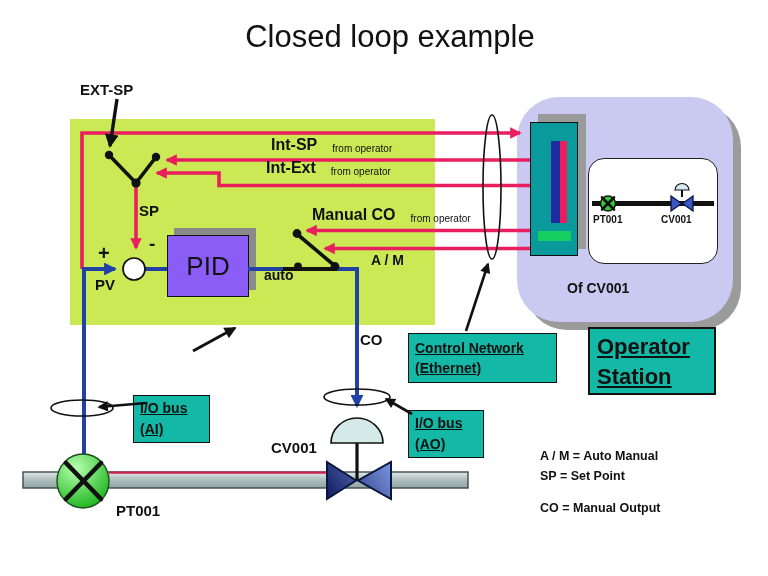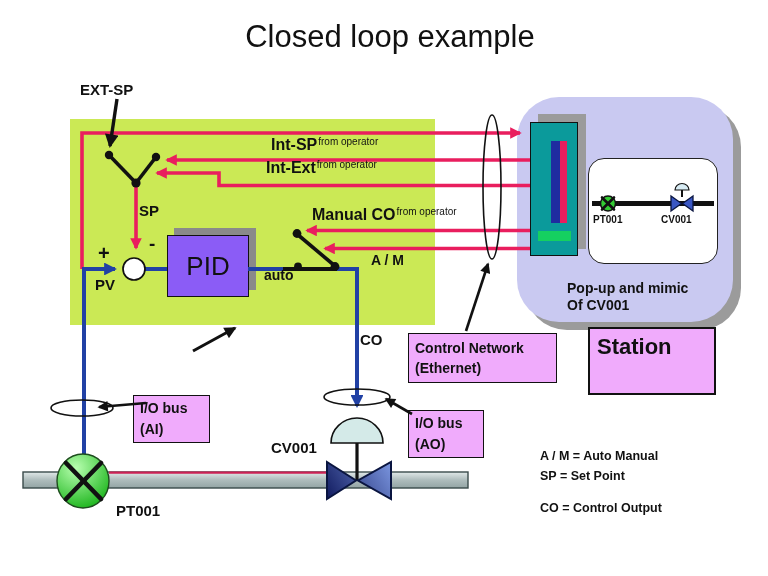--- a/index.html
+++ b/index.html
@@ -1,22 +1,22 @@
 <!DOCTYPE html>
 <html><head>
 <meta charset="utf-8">
 <style>
   html,body{margin:0;padding:0;background:#fff;}
   .stage{position:relative;width:768px;height:576px;background:#fff;overflow:hidden;
          font-family:"Liberation Sans",sans-serif;color:#111;}
   .abs{position:absolute;}
   .lbl{position:absolute;font-weight:bold;white-space:nowrap;line-height:1.1;}
   .sub{font-size:10px;font-weight:normal;}
-  .sigline{display:flex;align-items:flex-start;gap:1px;}
-  .whitebox{position:absolute;background:#f0abfc;border:1.6px solid #111;font-weight:bold;white-space:nowrap;}
+  .sigline{display:flex;align-items:flex-end;gap:15px;}
+  .whitebox{position:absolute;background:#14b8a6;border:1.6px solid #111;font-weight:bold;white-space:nowrap;text-decoration:underline;}
   svg{position:absolute;left:0;top:0;}
   .title{position:absolute;left:0;right:0;top:19px;text-align:center;font-size:31px;font-weight:400;letter-spacing:0px;margin-left:12px;}
 </style>
 </head>
 <body>
 
 <div class="stage">
 
   <div class="abs" style="left:70px;top:119px;width:365px;height:206px;background:#cbe955;"></div>
 
@@ -34,20 +34,21 @@
   <div class="abs" style="left:167px;top:235px;width:80px;height:60px;background:#8b5cf6;border:1.7px solid #111;box-shadow:7px -7px 0 #8a8a8a;display:flex;align-items:center;justify-content:center;font-size:26px;">
     <span>PID</span>
   </div>
 
   <div class="whitebox" style="left:408px;top:333px;width:149px;height:50px;font-size:14px;line-height:20px;padding:4px 0 0 6px;box-sizing:border-box;">
     <div>Control Network</div>
     <div>(Ethernet)</div>
   </div>
 
   <div class="whitebox" style="left:588px;top:327px;width:128px;height:68px;font-size:22px;line-height:30px;padding:3px 0 0 7px;box-sizing:border-box;border-width:2px;">
+    <div>Operator</div>
     <div>Station</div>
   </div>
 
   <div class="whitebox" style="left:133px;top:395px;width:77px;height:48px;font-size:14px;line-height:21px;padding:2px 0 0 6px;box-sizing:border-box;">
     <div>I/O bus</div>
     <div>(AI)</div>
   </div>
 
   <div class="whitebox" style="left:408px;top:410px;width:76px;height:48px;font-size:14px;line-height:21px;padding:2px 0 0 6px;box-sizing:border-box;">
     <div>I/O bus</div>
@@ -180,24 +181,23 @@
   <div class="lbl" style="left:98px;top:242px;font-size:20px;">+</div>
   <div class="lbl" style="left:95px;top:277px;font-size:15px;">PV</div>
   <div class="lbl" style="left:264px;top:268px;font-size:14px;">auto</div>
   <div class="lbl" style="left:360px;top:332px;font-size:15px;">CO</div>
 
 
   <div class="lbl" style="left:271px;top:440px;font-size:15px;">CV001</div>
   <div class="lbl" style="left:116px;top:503px;font-size:15px;">PT001</div>
 
   <div class="lbl" style="left:567px;top:280px;font-size:14px;line-height:17px;">
-    <div>Pop-up and mimic</div>
     <div>Of CV001</div>
   </div>
 
   <div class="lbl" style="left:593px;top:214px;font-size:10px;">PT001</div>
   <div class="lbl" style="left:661px;top:214px;font-size:10px;">CV001</div>
 
   <div class="lbl" style="left:540px;top:450px;font-size:12.5px;">A / M = Auto Manual</div>
   <div class="lbl" style="left:540px;top:470px;font-size:12.5px;">SP = Set Point</div>
-  <div class="lbl" style="left:540px;top:502px;font-size:12.5px;">CO = Control Output</div>
+  <div class="lbl" style="left:540px;top:502px;font-size:12.5px;">CO = Manual Output</div>
 
 </div>
 
 </body></html>

